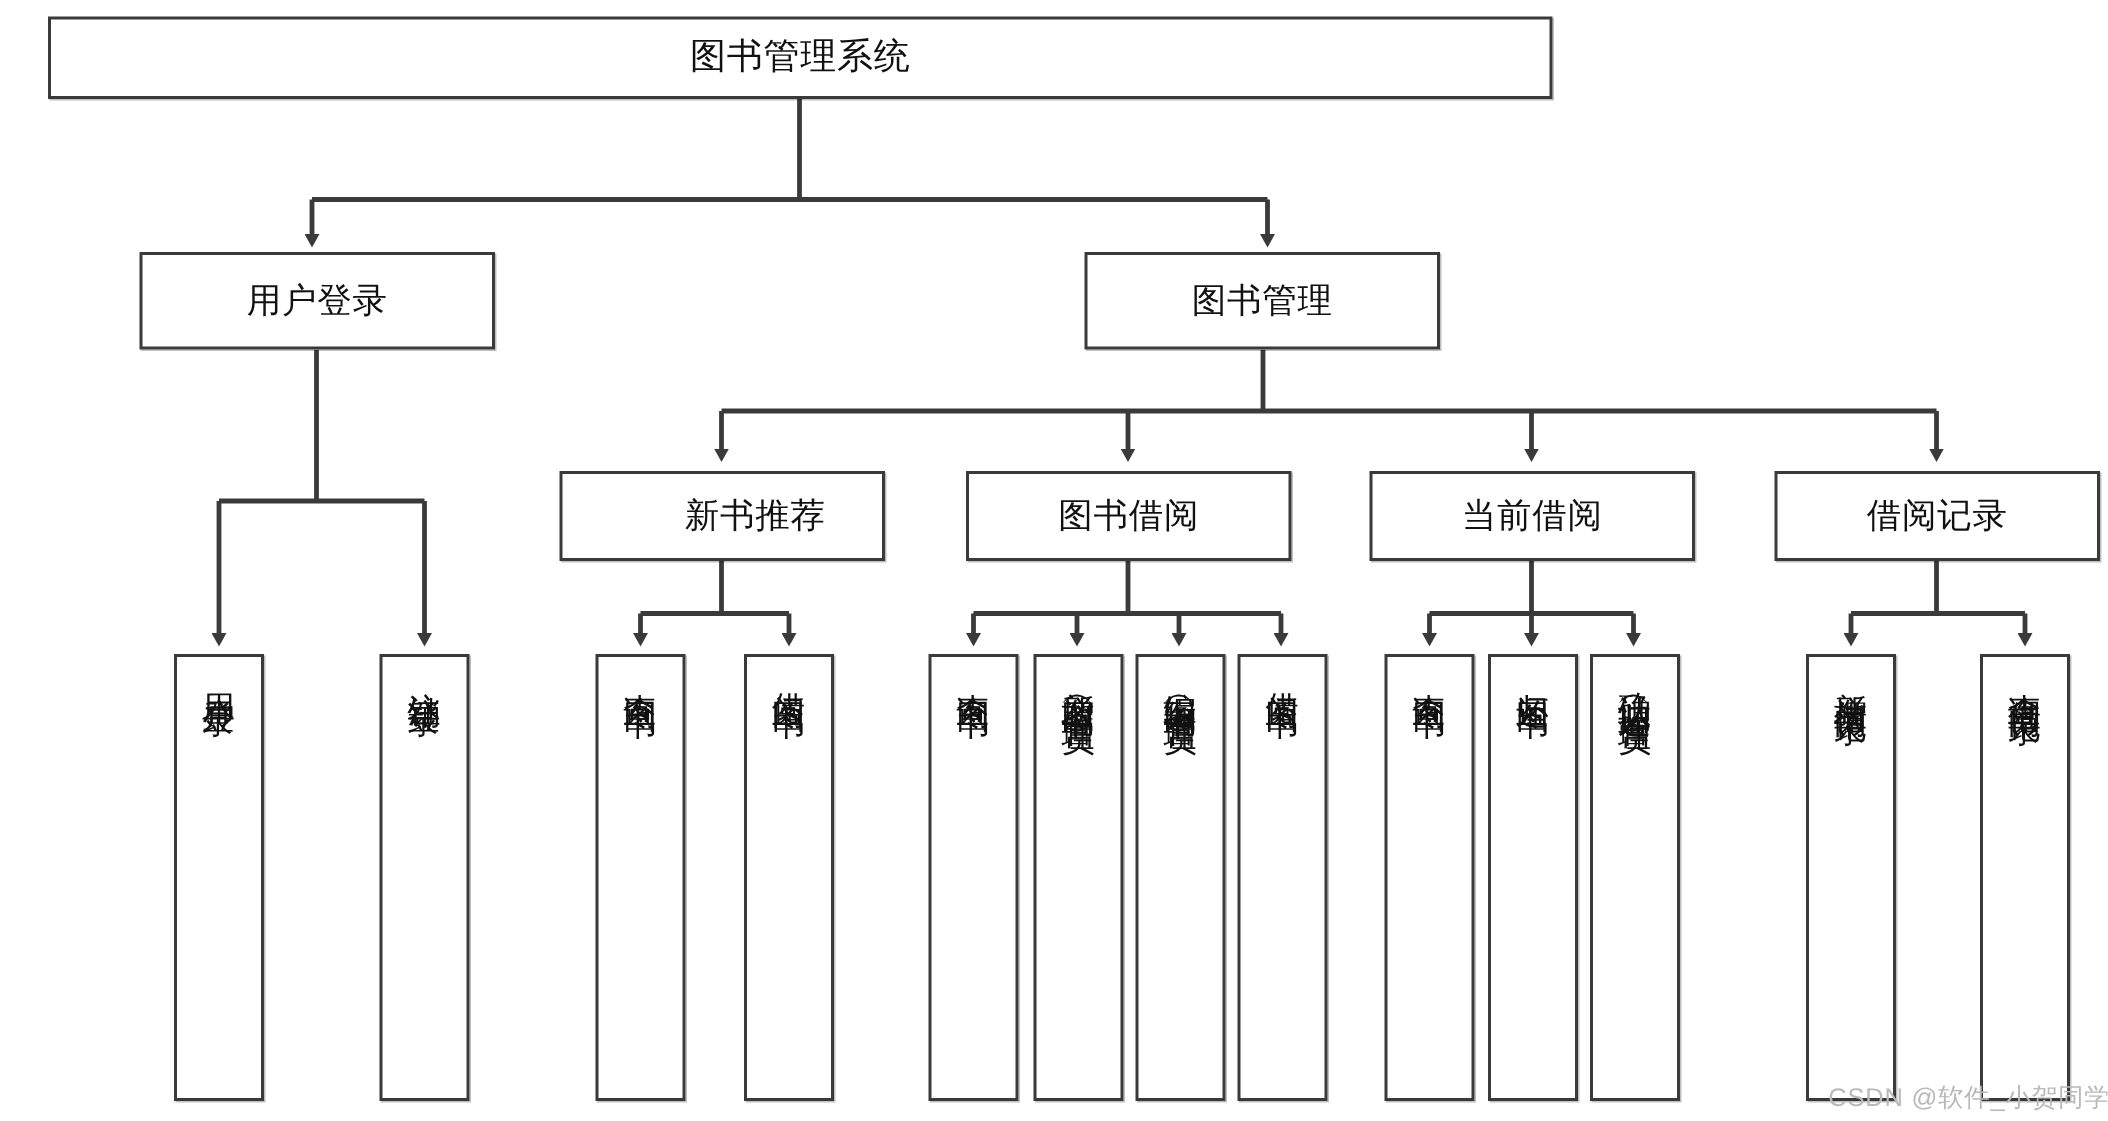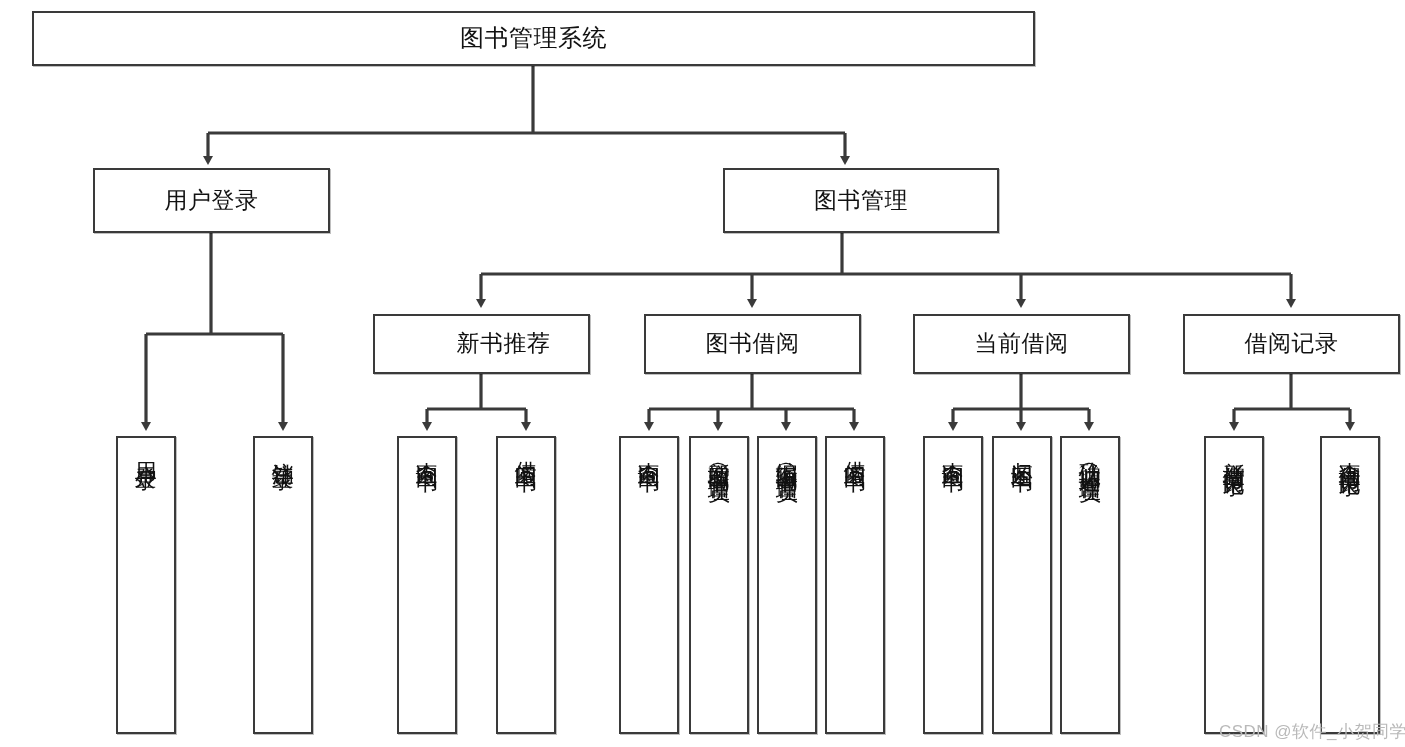--- a/index.html
+++ b/index.html
@@ -133,21 +133,21 @@
   </svg>
 
   <div class="node h root" style="left:20px; top:11px; width:1003px; height:55px;">
     <span class="lbl">图书管理系统</span>
   </div>
 
   <div class="node h" style="left:81px; top:168px; width:237px; height:65px;">
     <span class="lbl">用户登录</span>
   </div>
 
-  <div class="node h" style="left:711px; top:168px; width:276px; height:65px;">
+  <div class="node h" style="left:711px; top:168px; width:237px; height:65px;">
     <span class="lbl">图书管理</span>
   </div>
 
   <div class="node h" style="left:361px; top:314px; width:217px; height:60px;padding-left:44px;">
     <span class="lbl">新书推荐</span>
   </div>
 
   <div class="node h" style="left:632px; top:314px; width:217px; height:60px;justify-content:center;">
     <span class="lbl">图书借阅</span>
   </div>

